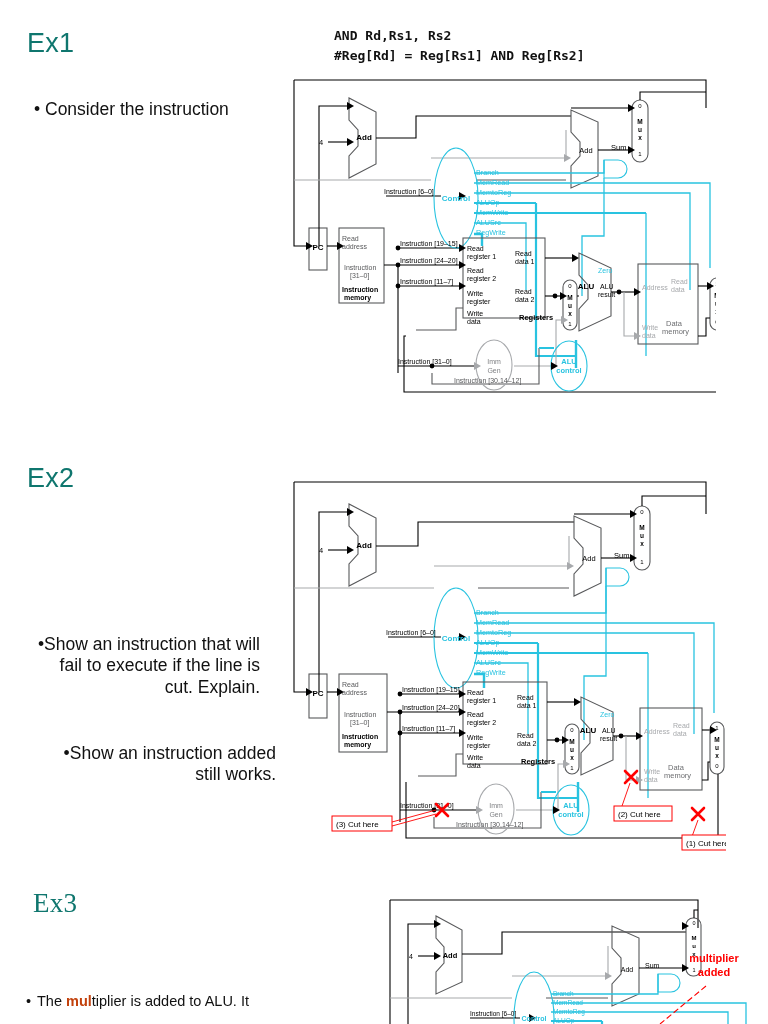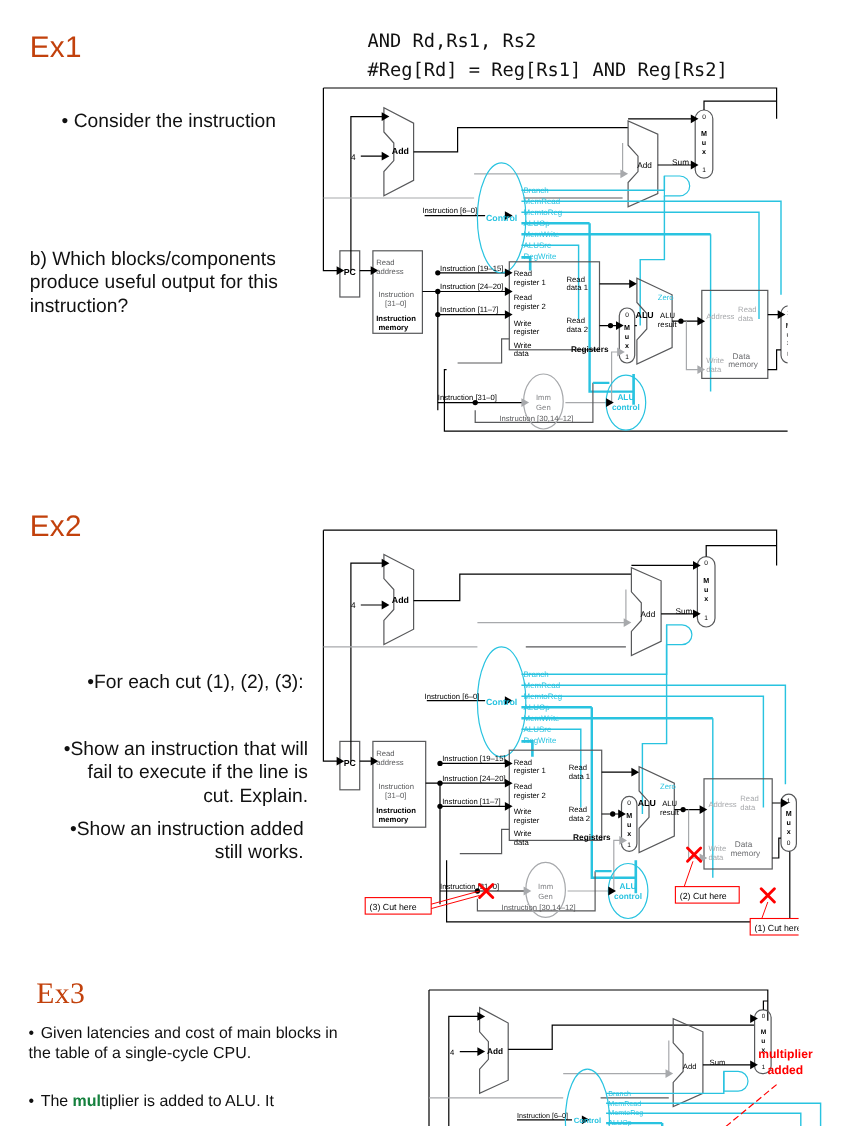--- a/index.html
+++ b/index.html
@@ -3,49 +3,48 @@
 <meta charset="utf-8">
 <style>
   html,body{margin:0;padding:0;background:#fff;}
   body{width:768px;height:1024px;position:relative;overflow:hidden;
        font-family:"Liberation Sans",sans-serif;color:#000;}
   .slide{position:absolute;left:0;width:768px;}
   #slide1{top:0;height:430px;}
   #slide2{top:430px;height:430px;text-align:right;}
   #slide3{top:860px;height:164px;}
 
-  .title{font-size:27px;font-weight:400;letter-spacing:.3px;color:#c2410c;}
+  .title{font-size:27px;font-weight:400;letter-spacing:.3px;color:#0f766e;}
   .bodytext{font-size:17.5px;line-height:1.22;color:#111;}
   .bodytext .bullet{display:inline-block;width:11px;}
   .red{color:#ff0000;}
-  .redb{color:#15803d;font-weight:bold;}
-
-  .codeblk{font-family:"DejaVu Sans Mono",monospace;font-size:17px;
-           font-weight:normal;line-height:1.5;color:#111;white-space:pre;}
+  .redb{color:#c2410c;font-weight:bold;}
+
+  .codeblk{font-family:"DejaVu Sans Mono",monospace;font-size:13px;
+           font-weight:bold;line-height:1.5;color:#111;white-space:pre;}
 
   
   .dp{position:absolute;}
   .dp svg{display:block;}
 </style>
 </head>
 <body>
 
 <div class="slide" id="slide1">
 
   <div class="title" style="position:absolute;left:27px;top:28px;">Ex1</div>
 
   <div class="codeblk" style="position:absolute;left:334px;top:26px;">AND Rd,Rs1, Rs2
 #Reg[Rd] = Reg[Rs1] AND Reg[Rs2]</div>
 
-  <div class="bodytext" style="position:absolute;left:34px;top:99px;width:240px;margin-left:22px;">
+  <div class="bodytext" style="position:absolute;left:34px;top:99px;width:240px;">
     <span class="bullet">•</span><span>Consider the instruction</span>
   </div>
 
 
-  <div class="bodytext" style="position:absolute;left:27px;top:225px;width:250px;">b) Which blocks/components produce useful output for this instruction?</div>
 
   <div class="dp" style="left:286px;top:68px;">
     <svg width="430" height="340" viewBox="0 0 430 340">
       <g fill="none" stroke="#000" stroke-width="1.1" stroke-linejoin="miter">
 
         <path d="M8,12 L420,12 L420,40"></path>
         <path d="M8,12 L8,178 L22,178"></path>
 
         <rect x="23" y="160" width="18" height="42" stroke="#58595b"></rect>
 
@@ -254,25 +253,22 @@
       </g>
     </svg>
   </div>
 </div>
 
 <div class="slide" id="slide2">
 
   <div class="title" style="position:absolute;left:27px;top:33px;">Ex2</div>
 
 
-  <div class="bodytext" style="position:absolute;left:14px;top:179px;width:262px;">
-    <span class="bullet">•</span><span>For each cut (1), (2), (3):</span>
-  </div>
-
-  <div class="bodytext" style="position:absolute;left:48px;top:204px;width:232px;margin-top:36px;">
+
+  <div class="bodytext" style="position:absolute;left:28px;top:204px;width:232px;">
     <span class="bullet">•</span><span>Show an instruction that will fail to execute if the line is cut. Explain.</span>
   </div>
 
   <div class="bodytext" style="position:absolute;left:44px;top:313px;width:232px;">
     <span class="bullet">•</span><span>Show an instruction added still works.</span>
   </div>
 
   <div class="dp" style="left:286px;top:40px;">
     <svg width="440" height="385" viewBox="0 0 440 385">
       <g fill="none" stroke="#000" stroke-width="1.1">
@@ -478,23 +474,20 @@
         <text x="50" y="357" font-family="Liberation Sans, sans-serif" font-size="8" fill="#000">(3) Cut here</text>
       </g>
     </svg>
   </div>
 </div>
 
 <div class="slide" id="slide3">
 
   <div class="title" style="position:absolute;left:33px;top:28px;font-family:Liberation Serif, serif;">Ex3</div>
 
-  <div class="bodytext" style="position:absolute;left:26px;top:72px;width:292px;font-size:14.5px;">
-    <span class="bullet">•</span><span>Given latencies and cost of main blocks in the table of a single-cycle CPU.</span>
-  </div>
 
   <div class="bodytext" style="position:absolute;left:26px;top:133px;width:292px;font-size:14.5px;">
     <span class="bullet">•</span><span>The <span class="redb">mul</span>tiplier is added to ALU. It</span>
   </div>
 
   <div class="dp" style="left:384px;top:30px;overflow:hidden;height:134px;width:384px;">
     <svg width="384" height="134" viewBox="0 0 384 134">
       <g fill="none" stroke="#000" stroke-width="1.1">
         <path d="M6,10 L314,10 L314,38"></path>
         <path d="M6,10 L6,134"></path>

